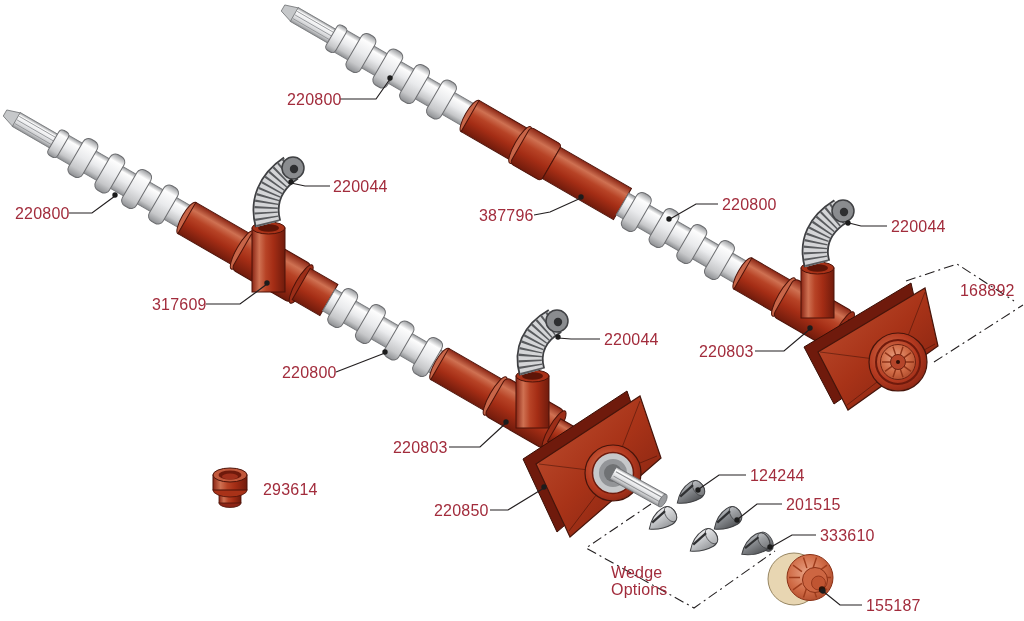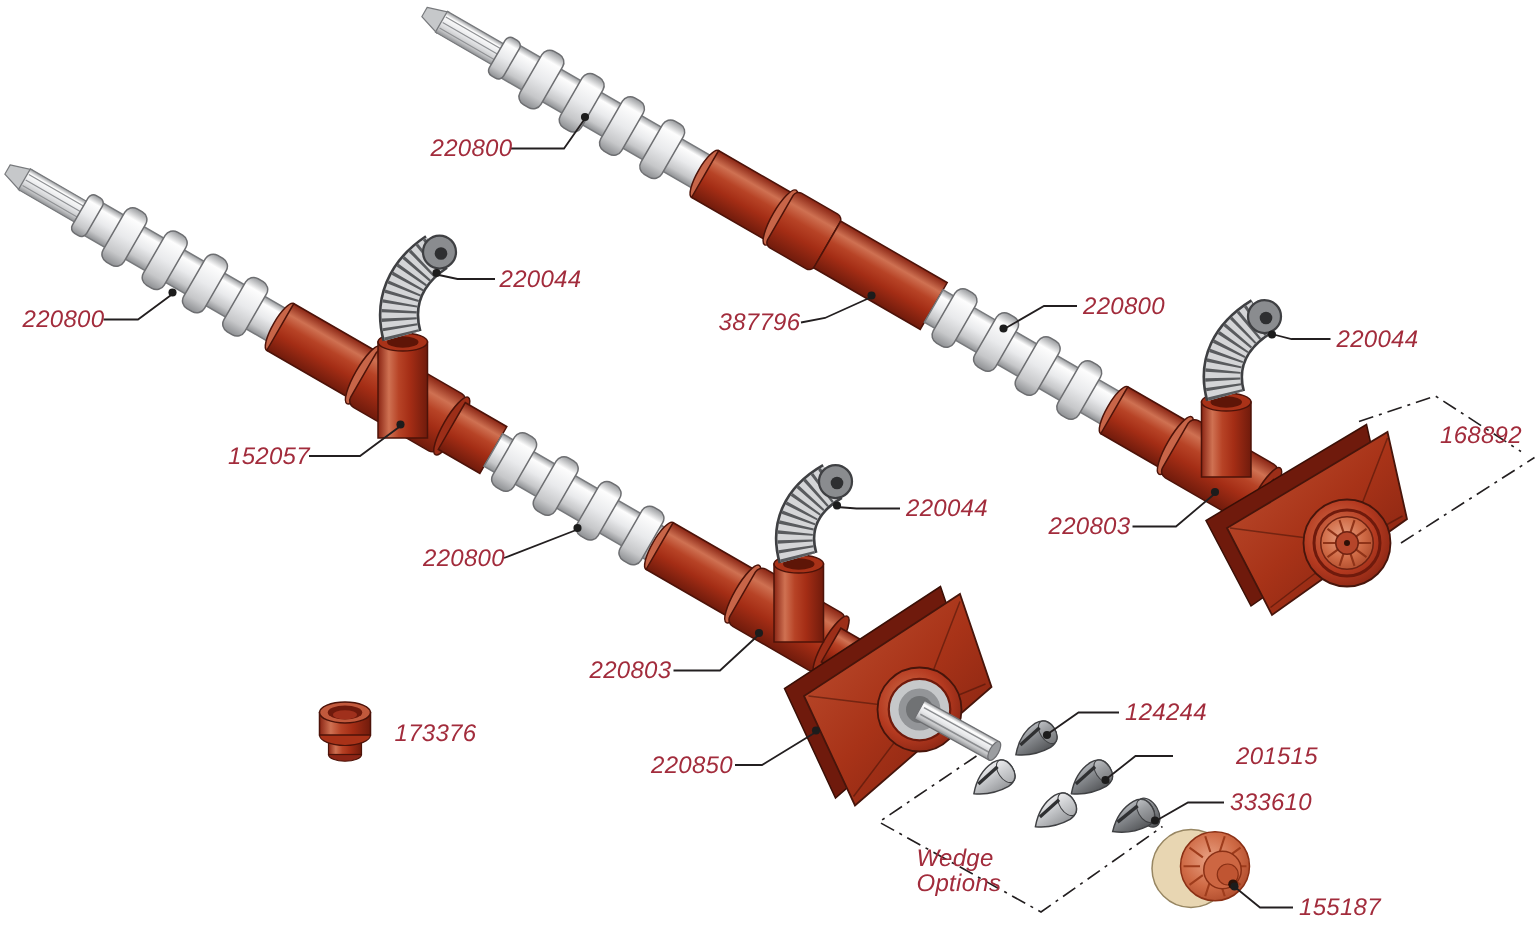--- a/index.html
+++ b/index.html
@@ -1,19 +1,19 @@
 <!DOCTYPE html>
 <html><head>
 <meta charset="utf-8">
 <style>
   html,body{margin:0;padding:0;background:#fff;}
   #stage{position:relative;width:1024px;height:621px;background:#ffffff;overflow:hidden;
          font-family:"Liberation Sans",sans-serif;}
   #stage svg{position:absolute;left:0;top:0;}
-  .lbl{position:absolute;font-style:italic;font-size:16px;line-height:17px;
+  .lbl{position:absolute;font-size:16px;line-height:17px;
        color:#a22c3c;white-space:pre-line;letter-spacing:0.2px;}
 </style>
 </head>
 <body>
 
 <div id="stage">
 <svg width="1024" height="621" viewBox="0 0 1024 621">
   <defs>
     <linearGradient id="redV" x1="0" y1="0" x2="0" y2="1">
       <stop offset="0" stop-color="#8a2514"></stop>
@@ -289,27 +289,27 @@
         <circle cx="823" cy="591" r="2.7"></circle>
   </g>
 </svg>
 
   <div class="lbl" style="left:287px;top:91px">220800</div>
   <div class="lbl" style="left:15px;top:205px">220800</div>
   <div class="lbl" style="left:333px;top:178px">220044</div>
   <div class="lbl" style="left:479px;top:207px">387796</div>
   <div class="lbl" style="left:722px;top:196px">220800</div>
   <div class="lbl" style="left:891px;top:218px">220044</div>
-  <div class="lbl" style="left:152px;top:296px">152057</div>
+  <div class="lbl" style="left:152px;top:296px">317609</div>
   <div class="lbl" style="left:960px;top:282px">168892</div>
   <div class="lbl" style="left:282px;top:364px">220800</div>
   <div class="lbl" style="left:604px;top:331px">220044</div>
   <div class="lbl" style="left:699px;top:343px">220803</div>
   <div class="lbl" style="left:393px;top:439px">220803</div>
-  <div class="lbl" style="left:263px;top:481px">173376</div>
+  <div class="lbl" style="left:263px;top:481px">293614</div>
   <div class="lbl" style="left:434px;top:502px">220850</div>
   <div class="lbl" style="left:750px;top:467px">124244</div>
-  <div class="lbl" style="left:824px;top:496px">201515</div>
+  <div class="lbl" style="left:786px;top:496px">201515</div>
   <div class="lbl" style="left:820px;top:527px">333610</div>
   <div class="lbl" style="left:866px;top:597px">155187</div>
   <div class="lbl" style="left:611px;top:564px">Wedge
 Options</div>
 </div>
 
 </body></html>

